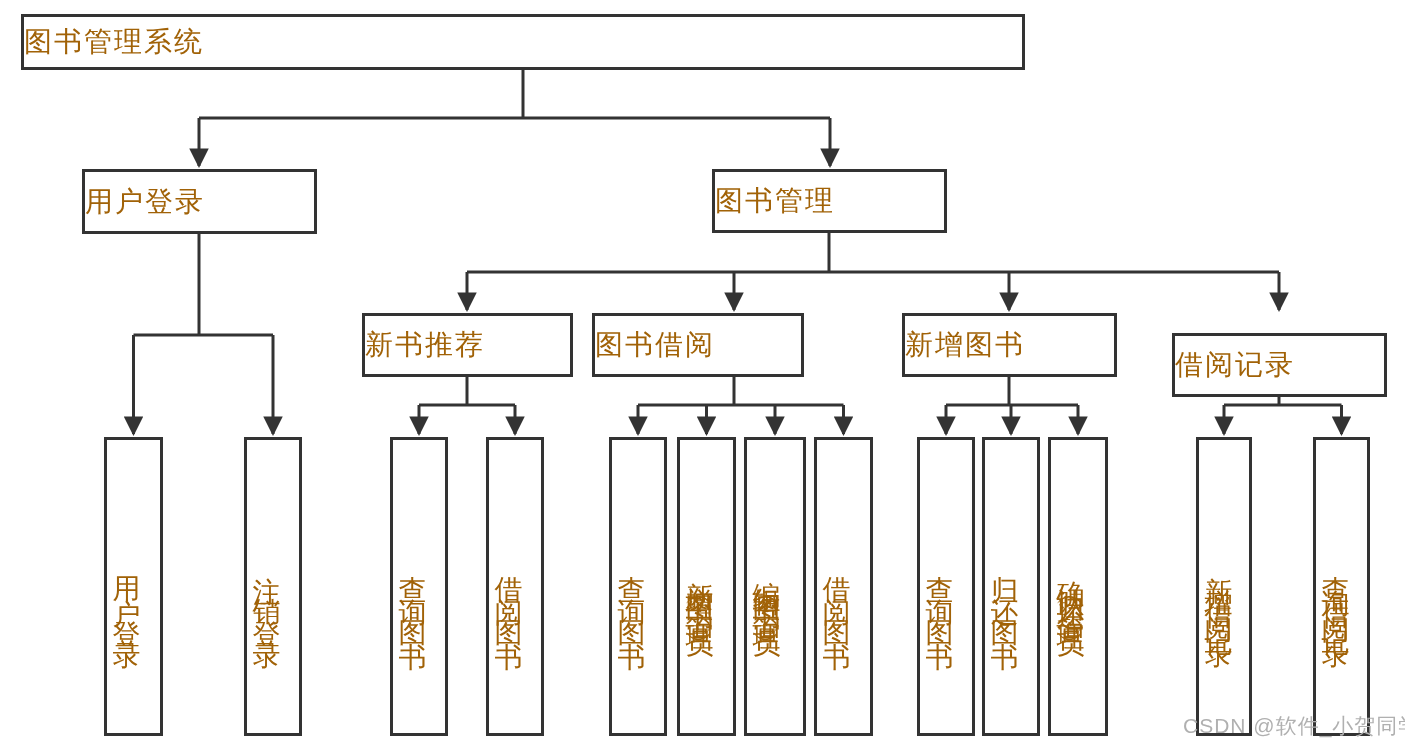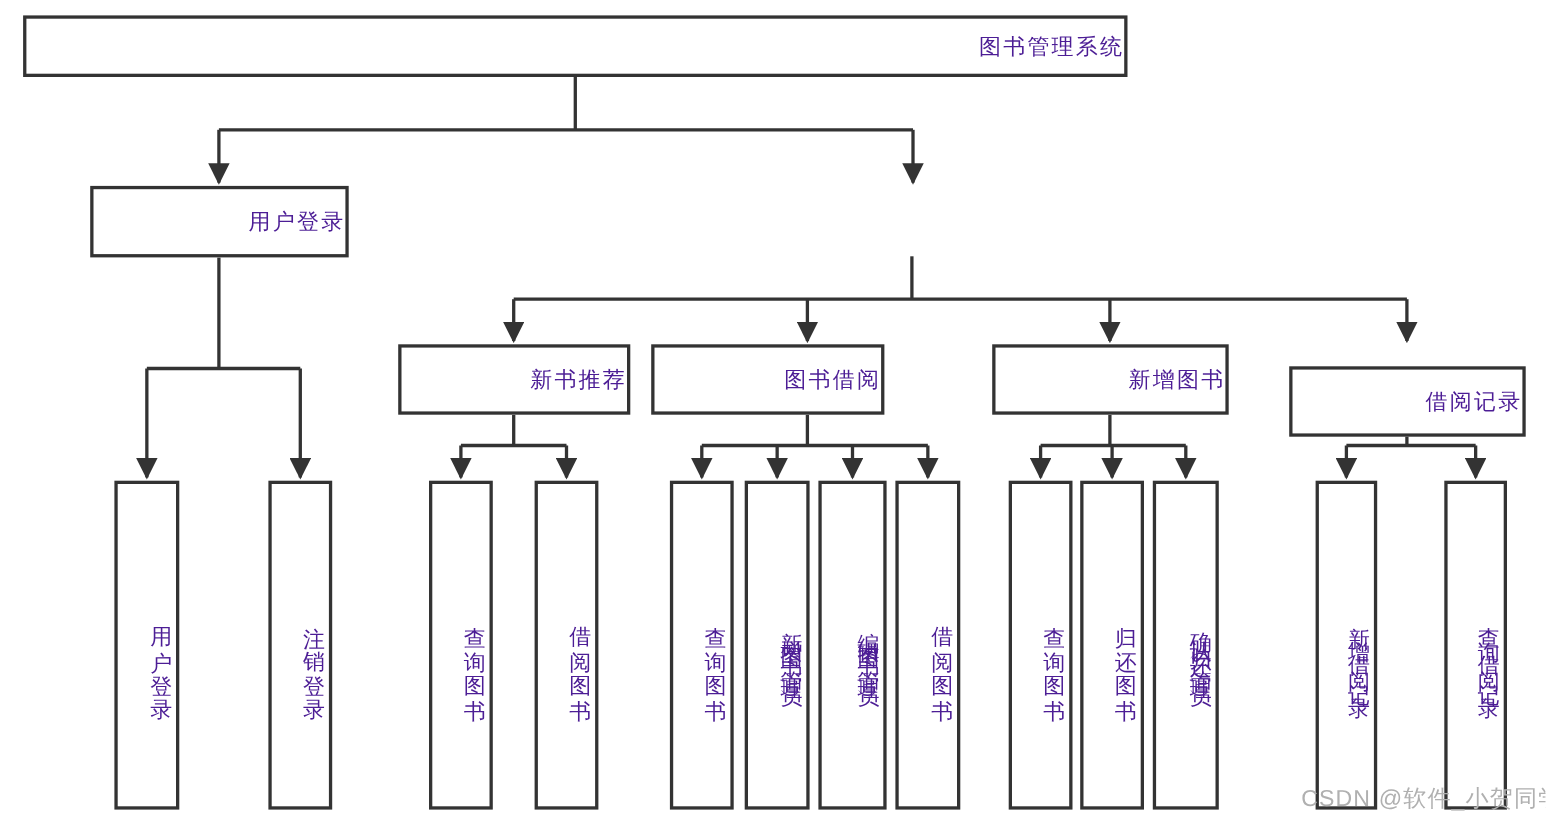--- a/index.html
+++ b/index.html
@@ -20,25 +20,25 @@
   #connectors {
     position: absolute;
     left: 0;
     top: 0;
   }
   .node {
     position: absolute;
     box-sizing: border-box;
     border: 3px solid #333333;
     background: #ffffff;
-    color: #4c1d95;
+    color: #a16207;
     display: flex;
     align-items: center;
-    justify-content: flex-end;
-    font-size: 20px;
+    justify-content: flex-start;
+    font-size: 28px;
     letter-spacing: 2px;
   }
   .node.v span {
     writing-mode: vertical-rl;
     text-orientation: mixed;
     white-space: nowrap;
   }
   .node.ls4 span { letter-spacing: 22px; margin-bottom: -22px; }
   .node.ls6 span { letter-spacing: 13px; margin-bottom: -13px; }
   .node.ls9 span { letter-spacing: 7px;  margin-bottom: -7px;  }
@@ -107,22 +107,25 @@
     </g>
   </svg>
 
   <div class="node" style="left:21px; top:14px; width:1004px; height:56px;">
     <span>图书管理系统</span>
   </div>
 
   <div class="node" style="left:82px; top:169px; width:235px; height:65px;">
     <span>用户登录</span>
   </div>
+  <div class="node" style="left:712px; top:169px; width:235px; height:64px;">
+    <span>图书管理</span>
+  </div>
 
-  <div class="node" style="left:362px; top:313px; width:211px; height:64px;padding-left:47px;">
+  <div class="node" style="left:362px; top:313px; width:211px; height:64px;">
     <span>新书推荐</span>
   </div>
   <div class="node" style="left:592px; top:313px; width:212px; height:64px;">
     <span>图书借阅</span>
   </div>
   <div class="node" style="left:902px; top:313px; width:215px; height:64px;">
     <span>新增图书</span>
   </div>
   <div class="node" style="left:1172px; top:313px; width:215px; height:64px;margin-top:20px;">
     <span>借阅记录</span>

